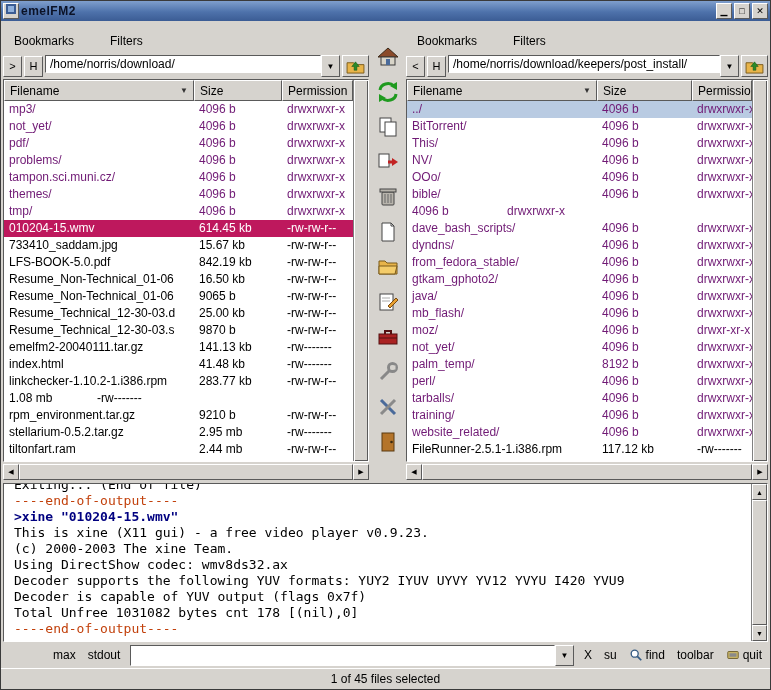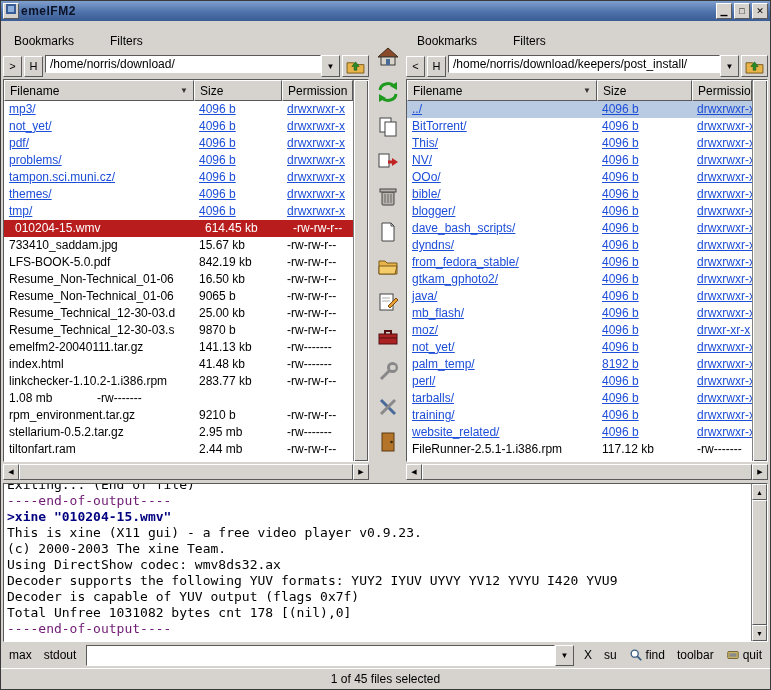--- a/index.html
+++ b/index.html
@@ -59,22 +59,22 @@
   .headrow { flex:0 0 21px; display:flex; background:#2a2a2a; }
   .colhead {
     background:#d6d3ce; border:1px solid; border-color:#ffffff #5a5a5a #5a5a5a #ffffff;
     display:flex; align-items:center; justify-content:space-between;
     padding:0 5px; font-size:12px; white-space:nowrap; overflow:hidden; cursor:default;gap:16px;
   }
   .sortarrow { font-size:8px; color:#333; margin-left:4px; }
   .rows { flex:1; background:#fff; overflow:hidden; }
   .frow { display:flex; height:17px; line-height:17px; cursor:default; }
   .frow .c { padding:0 5px; white-space:nowrap; overflow:hidden; }
-  .frow.dir { color:#1d4ed8;text-decoration:underline; }
-  .frow.selected { background:#b91c1c; color:#ffffff !important;padding-left:6px; }
+  .frow.dir { color:#701a75; }
+  .frow.selected { background:#be185d; color:#ffffff !important; }
   .frow.highlighted { background:#b9cbe2; }
   .w-name,.c0 { width:190px; flex:0 0 190px; }
   .w-size,.c1 { width:88px;  flex:0 0 88px; }
   .w-perm,.c2 { flex:1; min-width:0; }
   .pane.right .w-size,.pane.right .c1 { width:95px; flex:0 0 95px; }
   .vstrip {
     flex:0 0 15px; background:#d6d3ce;
     border-left:1px solid #808080;
     box-shadow:inset 1px 1px 0 #ffffff, inset -1px -1px 0 #5a5a5a;
   }
@@ -90,35 +90,35 @@
   .mid { flex:0 0 33px; display:flex; flex-direction:column; align-items:center; padding-top:16px; gap:9px; }
   .mid-btn { width:27px; height:26px; background:none; border:none; padding:0; cursor:default; }
   .mid-btn .icon { display:inline-block; width:24px; height:24px; }
   
   .outputwrap {
     flex:1; margin:2px 2px 0; display:flex; min-height:0;
     border:1px solid; border-color:#5a5a5a #ffffff #ffffff #5a5a5a;
     background:#fff; overflow:hidden;
   }
   .outlines {
-    flex:1; overflow:hidden; padding:0 3px; margin-top:-7px;
+    flex:1; overflow:hidden; padding:0 10px; margin-top:-7px;
     font-family:"DejaVu Sans Mono", monospace; font-size:13px; line-height:16px;
     white-space:pre; color:#000;
   }
-  .oline.sep { color:#701a75; }
+  .oline.sep { color:#c2410c; }
   .oline.cmd { color:#000080; font-weight:bold; }
   .outvscroll { flex:0 0 16px; display:flex; flex-direction:column; background:#d6d3ce; border-left:1px solid #808080; }
   .ov-btn {
     height:16px; flex:0 0 16px; background:#d6d3ce;
     border:1px solid; border-color:#ffffff #5a5a5a #5a5a5a #ffffff;
     font-size:7px; display:flex; align-items:center; justify-content:center; padding:0; cursor:default;
   }
   .ov-thumb { flex:1; background:#d6d3ce; border:1px solid; border-color:#ffffff #5a5a5a #5a5a5a #ffffff; }
   
-  .cmdbar { flex:0 0 26px; display:flex; align-items:center; padding:0 6px; gap:8px; }
+  .cmdbar { flex:0 0 26px; display:flex; align-items:center; padding:0 6px; gap:8px;margin-left:44px; }
   .flat-btn {
     background:none; border:none; font-size:12px; padding:1px 2px;
     font-family:"Liberation Sans",sans-serif; cursor:default;
     display:flex; align-items:center; gap:3px; white-space:nowrap;
   }
   .cmd-combo { flex:1; display:flex; height:21px; min-width:0; }
   .cmd-combo input {
     flex:1; min-width:0; border:1px solid; border-color:#5a5a5a #ffffff #ffffff #5a5a5a;
     background:#fff; padding:0 4px; font-size:12px; font-family:"Liberation Sans",sans-serif;
   }
@@ -422,21 +422,20 @@
                 <div class="c c0">OOo/</div>
                 <div class="c c1">4096 b</div>
                 <div class="c c2">drwxrwxr-x</div>
               </div>
               <div class="frow dir ">
                 <div class="c c0">bible/</div>
                 <div class="c c1">4096 b</div>
                 <div class="c c2">drwxrwxr-x</div>
               </div>
               <div class="frow dir ">
-                <div class="c c0">blogger/</div>
                 <div class="c c1">4096 b</div>
                 <div class="c c2">drwxrwxr-x</div>
               </div>
               <div class="frow dir ">
                 <div class="c c0">dave_bash_scripts/</div>
                 <div class="c c1">4096 b</div>
                 <div class="c c2">drwxrwxr-x</div>
               </div>
               <div class="frow dir ">
                 <div class="c c0">dyndns/</div>

